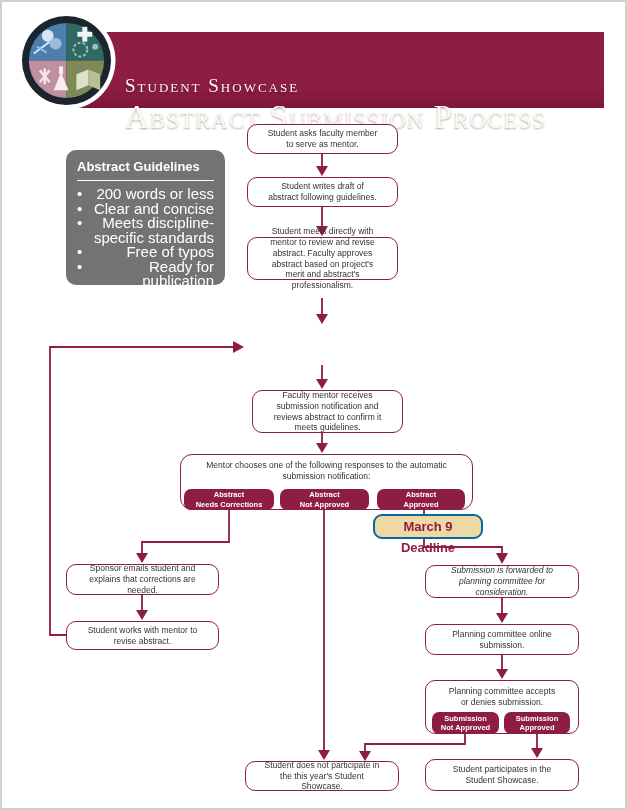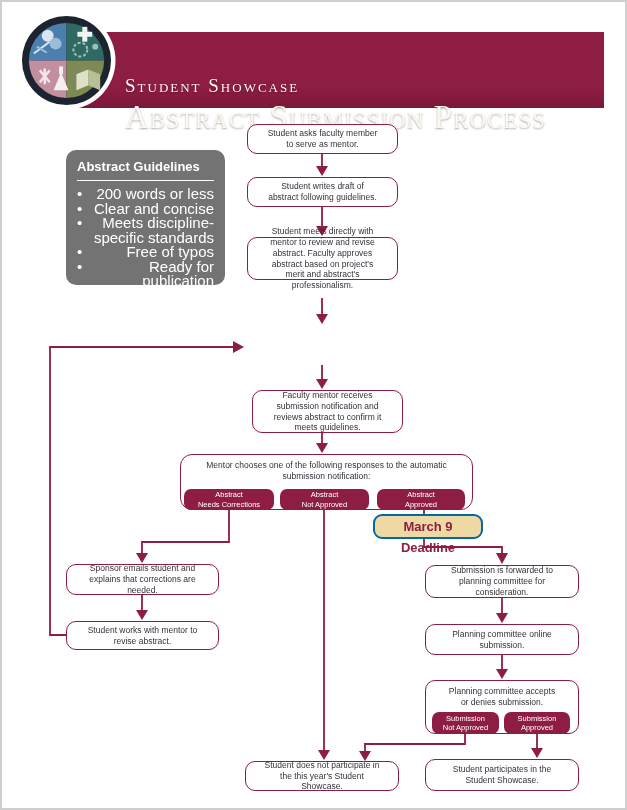--- a/index.html
+++ b/index.html
@@ -39,21 +39,21 @@
   
   .flowbox{
     position:absolute;background:#fff;border:1.7px solid #8e1d44;border-radius:10px;
     display:flex;align-items:center;justify-content:center;text-align:center;
     font-size:8.5px;line-height:1.28;color:#33323c;
     padding:2px 18px;box-sizing:border-box;z-index:2;
   }
   .flowbox.top-align{align-items:flex-start;padding-top:5px;}
   .pill-btn{
     position:absolute;background:#8e1d44;color:#fff;border-radius:7px;
-    font-size:7.5px;font-weight:normal;text-align:center;line-height:9.5px;
+    font-size:7.5px;font-weight:bold;text-align:center;line-height:9.5px;
     display:flex;flex-direction:column;justify-content:center;
     box-sizing:border-box;z-index:4;
   }
   .badge{
     position:absolute;left:371px;top:512px;width:110px;height:25px;
     background:#eed9a4;border:2px solid #0369a1;border-radius:9px;
     color:#8e1d44;font-weight:bold;font-size:13px;line-height:21px;
     text-align:center;box-sizing:border-box;z-index:5;
   }
   
@@ -184,21 +184,21 @@
   <div class="pill-btn" style="left:375px;top:487px;width:88px;height:21px;">
     <span>Abstract</span>
     <span>Approved</span>
   </div>
 
   <div class="badge">March 9 Deadline</div>
 
   <div class="flowbox" style="left:64px;top:562px;width:153px;height:31px;">Sponsor emails student and explains that corrections are needed.</div>
   <div class="flowbox" style="left:64px;top:619px;width:153px;height:29px;">Student works with mentor to revise abstract.</div>
 
-  <div class="flowbox" style="left:423px;top:563px;width:154px;height:33px;">Submission is forwarded to planning committee for consideration.</div>
+  <div class="flowbox" style="left:423px;top:563px;width:154px;height:33px;font-style:italic;">Submission is forwarded to planning committee for consideration.</div>
   <div class="flowbox" style="left:423px;top:622px;width:154px;height:31px;">Planning committee online submission.</div>
   <div class="flowbox top-align" style="left:423px;top:678px;width:154px;height:54px;">
     <span>Planning committee accepts or denies submission.</span>
   </div>
   <div class="pill-btn" style="left:430px;top:710px;width:67px;height:22px;">
     <span>Submission</span>
     <span>Not Approved</span>
   </div>
   <div class="pill-btn" style="left:502px;top:710px;width:66px;height:22px;">
     <span>Submission</span>

